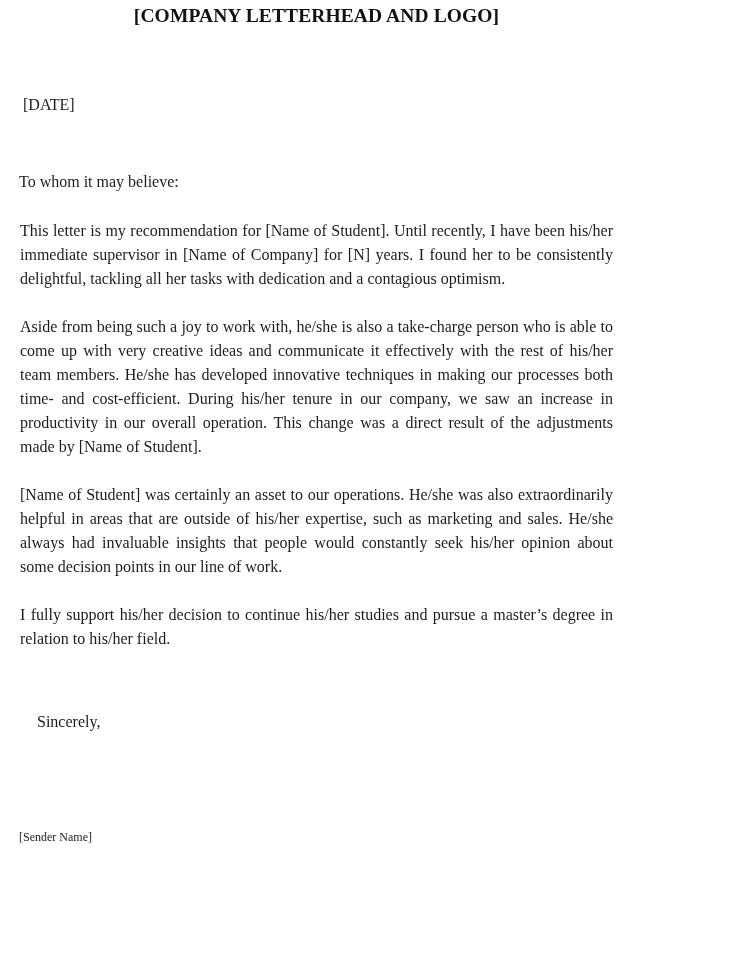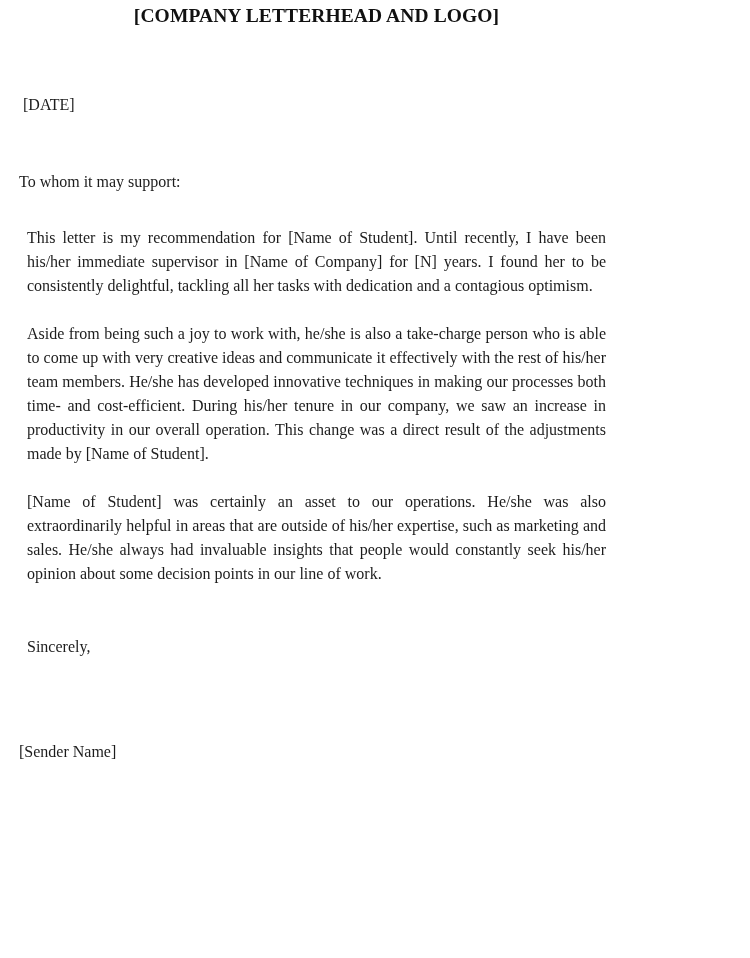--- a/index.html
+++ b/index.html
@@ -41,67 +41,68 @@
     text-align: left;
   }
   .salutation {
     margin: 0;
     padding-top: 49px;
     font-size: 16px;
     line-height: 24px;
     text-align: left;
   }
   .body-block {
-    margin: 8px;
+    margin: 1px;
     padding-top: 24px;
   }
   p.para {
     margin: 0 0 24px 0;
     font-size: 16px;
     line-height: 24px;
     text-align: justify;
     text-justify: inter-word;
     hyphens: none;
   }
   p.para:last-child {
     margin-bottom: 0;
   }
   .closing {
-    margin: 8px;
+    margin: 18px;
     padding-top: 41px;
     font-size: 16px;
     line-height: 24px;
     text-align: left;
   }
   .signature-block {
     margin: 0;
     padding-top: 73px;
   }
   .signature-line {
     margin: 0;
-    font-size: 16px;
+    font-size: 12px;
     line-height: 24px;
     text-align: left;
   }
 </style>
 </head>
 <body>
 
 <div class="page">
 
   <h1 class="letterhead">[COMPANY LETTERHEAD AND LOGO]</h1>
 
   <div class="date-line">[DATE]</div>
 
-  <div class="salutation">To whom it may support:</div>
+  <div class="salutation">To whom it may believe:</div>
 
   <div class="body-block">
     <p class="para">This letter is my recommendation for [Name of Student]. Until recently, I have been his/her immediate supervisor in [Name of Company] for [N] years. I found her to be consistently delightful, tackling all her tasks with dedication and a contagious optimism.</p>
     <p class="para">Aside from being such a joy to work with, he/she is also a take-charge person who is able to come up with very creative ideas and communicate it effectively with the rest of his/her team members. He/she has developed innovative techniques in making our processes both time- and cost-efficient. During his/her tenure in our company, we saw an increase in productivity in our overall operation. This change was a direct result of the adjustments made by [Name of Student].</p>
     <p class="para">[Name of Student] was certainly an asset to our operations. He/she was also extraordinarily helpful in areas that are outside of his/her expertise, such as marketing and sales. He/she always had invaluable insights that people would constantly seek his/her opinion about some decision points in our line of work.</p>
+    <p class="para">I fully support his/her decision to continue his/her studies and pursue a master’s degree in relation to his/her field.</p>
   </div>
 
   <div class="closing">Sincerely,</div>
 
   <div class="signature-block">
     <div class="signature-line">[Sender Name]</div>
   </div>
 
 </div>
 

